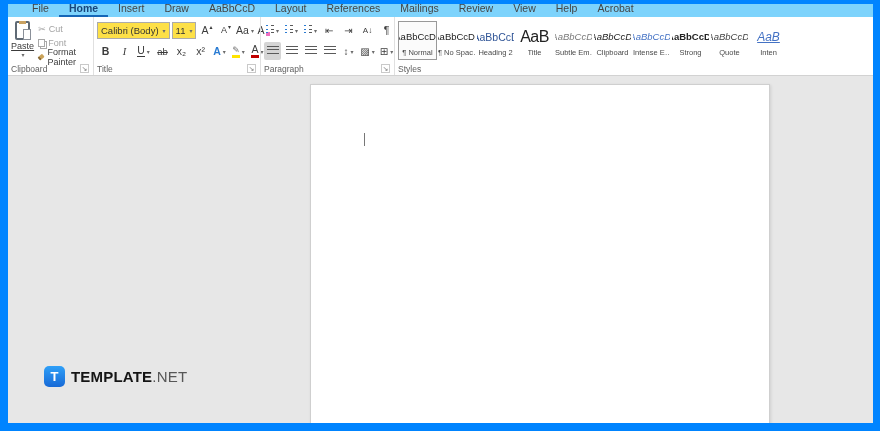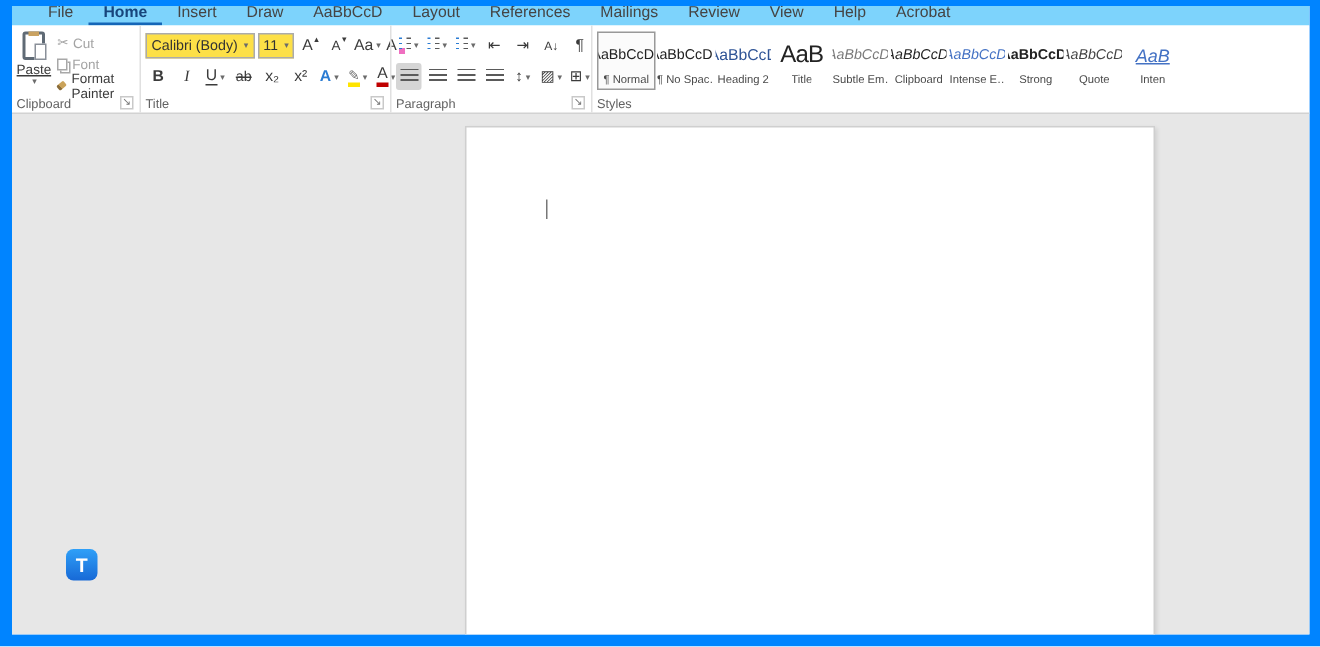--- a/index.html
+++ b/index.html
@@ -352,17 +352,18 @@
         </div>
       </div>
     </div>
 
     <div class="workspace">
       <div class="page">
         <div class="caret"></div>
       </div>
       <div class="logo">
         <span class="logo-badge">T</span>
+        <span class="logo-text"><span class="b">TEMPLATE</span><span class="l">.NET</span></span>
       </div>
     </div>
 
   </div>
 </div>
 
 </body></html>

